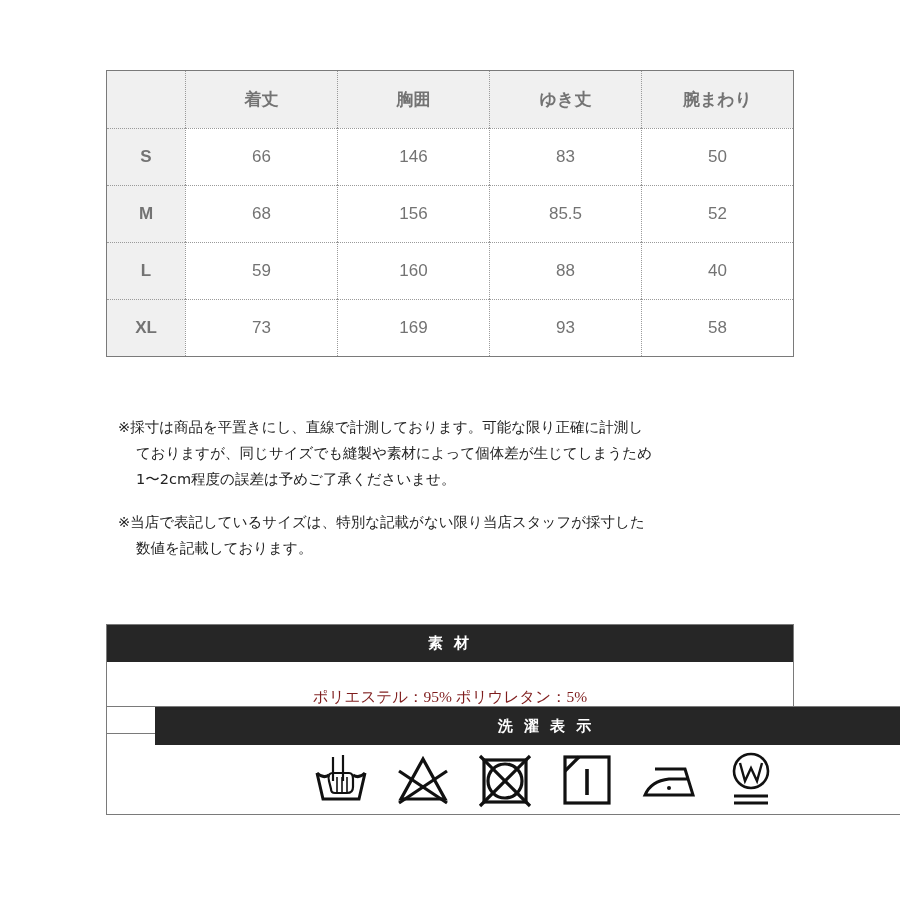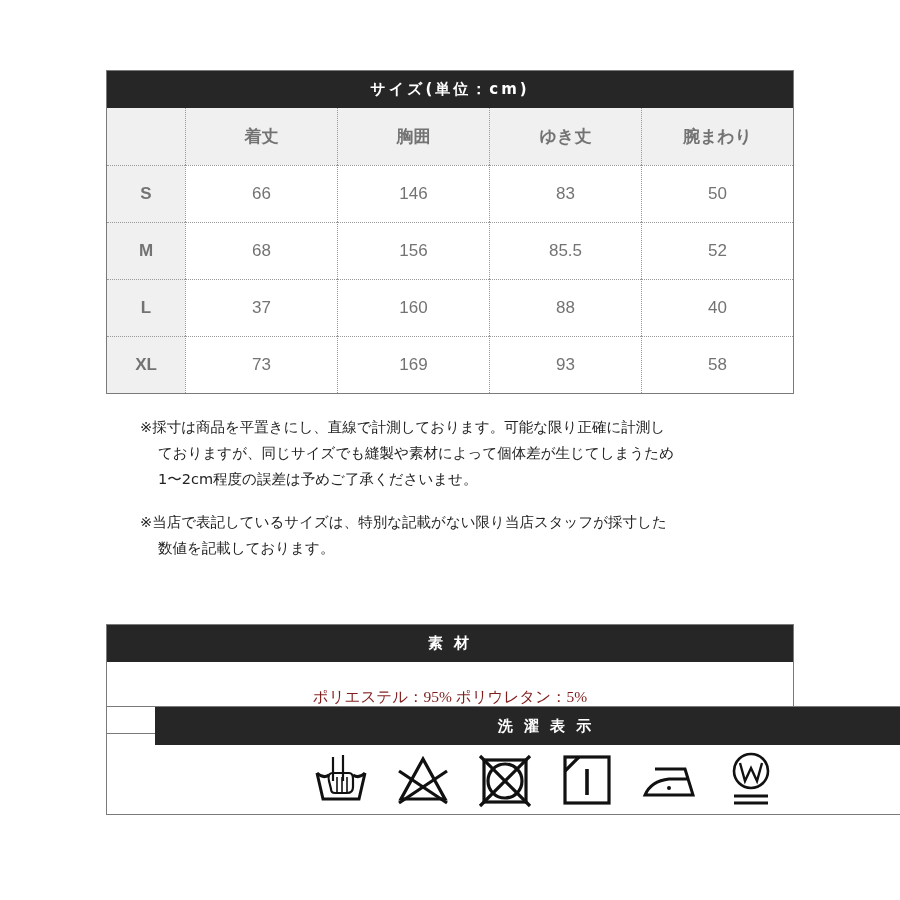--- a/index.html
+++ b/index.html
@@ -32,21 +32,21 @@
       height: 57px;
     }
     .grid .cell.first { border-left: none; background: #f0f0f0; font-weight: bold; }
     .grid .row-head .cell { background: #f0f0f0; font-weight: bold; font-family: "DejaVu Sans", sans-serif; font-size: 17px; }
     .grid .row-head .cell:first-child { border-top: none; }
     .row { display: contents; }
     .row-head .cell { border-top: none; }
 
     
     .note {
-      position: absolute; left: 140px; font-family: "DejaVu Sans", sans-serif;
+      position: absolute; left: 118px; font-family: "DejaVu Sans", sans-serif;
       font-size: 14.5px; line-height: 26px; color: #222;
     }
     .note .line { white-space: nowrap; }
     .note .indent { padding-left: 18px; }
     #note-1 { top: 414px; }
     #note-2 { top: 509px; }
 
     
     #material {
       position: absolute; left: 106px; top: 583px; width: 688px; height: 110px;
@@ -69,21 +69,20 @@
     #care .icons {
       height: 69px; display: flex; align-items: center; justify-content: center; gap: 26px;
     }
     #care .icon { width: 56px; height: 58px; display: flex; align-items: center; justify-content: center; }
     #care svg { width: 56px; height: 58px; }
   </style>
 </head>
 <body>
 
 <div id="size-table">
-  <div class="section-header">サイズ(単位：cm)</div>
   <div class="grid">
     <div class="row row-head">
       <div class="cell first"></div>
       <div class="cell">着丈</div>
       <div class="cell">胸囲</div>
       <div class="cell">ゆき丈</div>
       <div class="cell">腕まわり</div>
     </div>
 
     <div class="row">
@@ -97,21 +96,21 @@
     <div class="row">
       <div class="cell first">M</div>
       <div class="cell">68</div>
       <div class="cell">156</div>
       <div class="cell">85.5</div>
       <div class="cell">52</div>
     </div>
 
     <div class="row">
       <div class="cell first">L</div>
-      <div class="cell">37</div>
+      <div class="cell">59</div>
       <div class="cell">160</div>
       <div class="cell">88</div>
       <div class="cell">40</div>
     </div>
 
     <div class="row">
       <div class="cell first">XL</div>
       <div class="cell">73</div>
       <div class="cell">169</div>
       <div class="cell">93</div>

